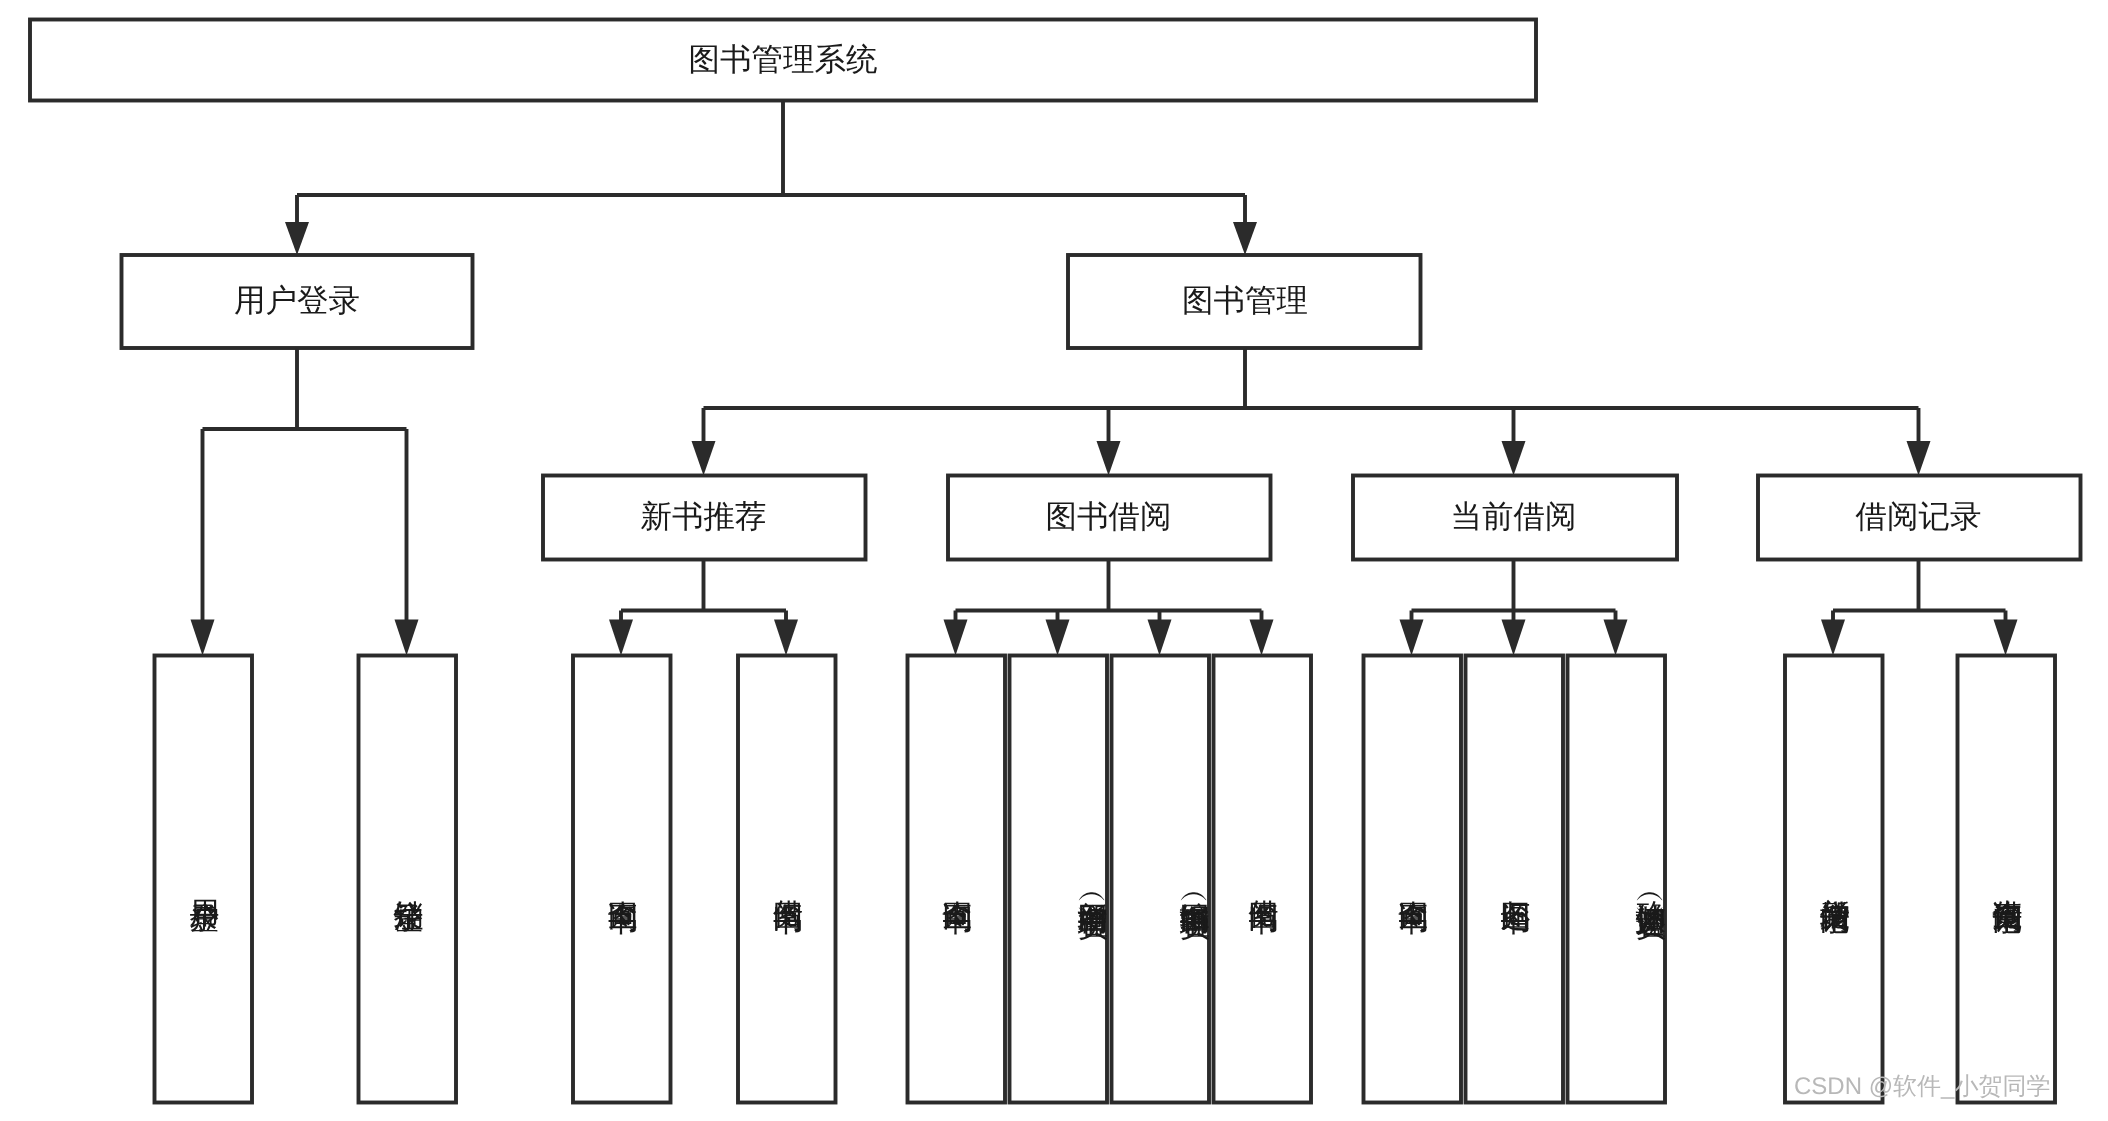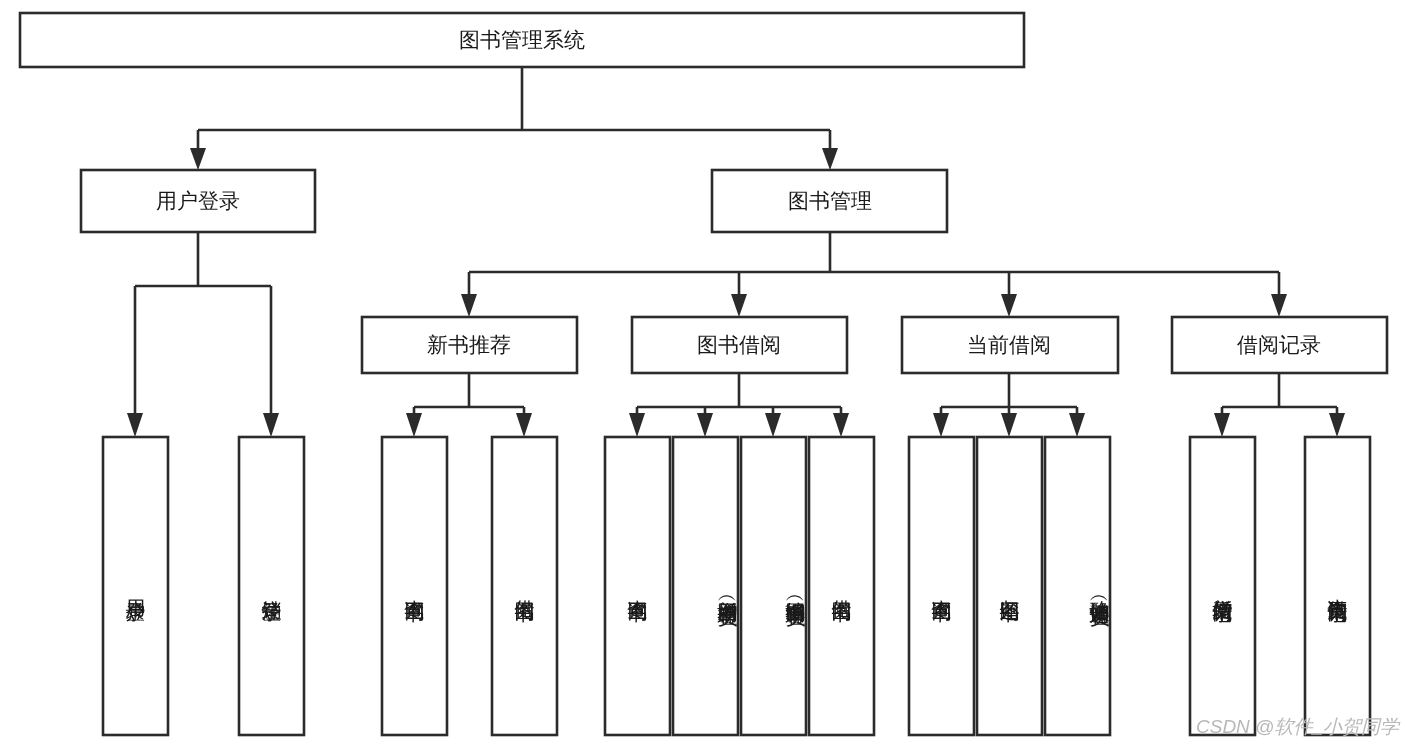--- a/index.html
+++ b/index.html
@@ -56,24 +56,23 @@
     line-height: 1.04;
     color: #1a1a1a;
     letter-spacing: 1px;
     white-space: nowrap;
     text-align: center;
     pointer-events: none;
   }
   .watermark {
     position: absolute;
     font-family: "Liberation Sans", "DejaVu Sans", sans-serif;
-    font-size: 19px;
+    font-size: 16px;
     color: #b8b8b8;
     white-space: nowrap;
-    font-style: italic;
   }
 </style>
 </head>
 <body>
 
 <div id="diagram-root">
 
   <svg class="diagram-svg" viewBox="0 0 1405 747">
 
     <g>

